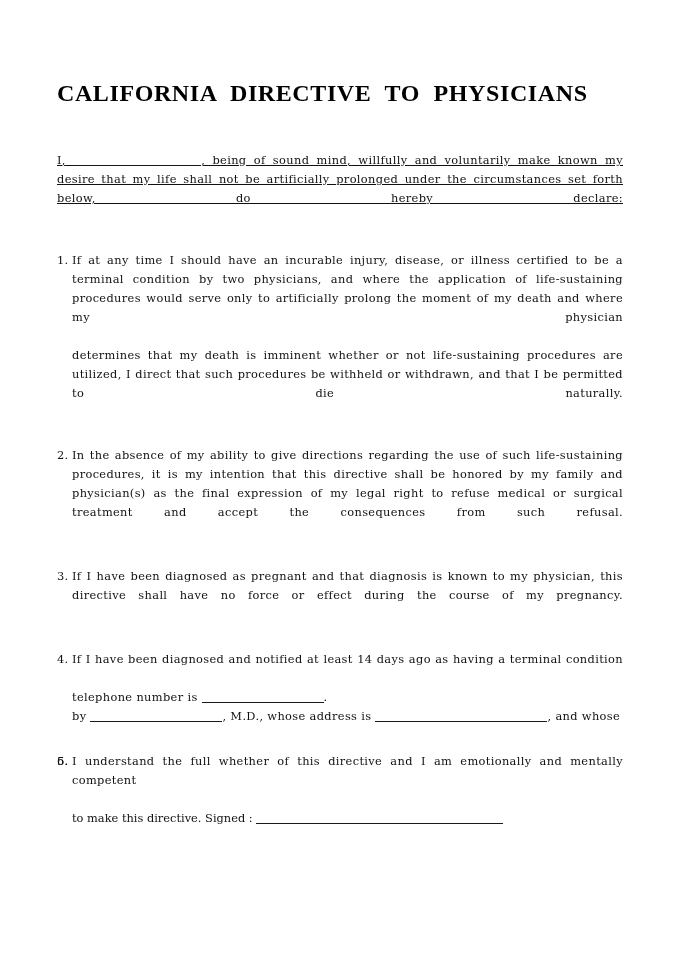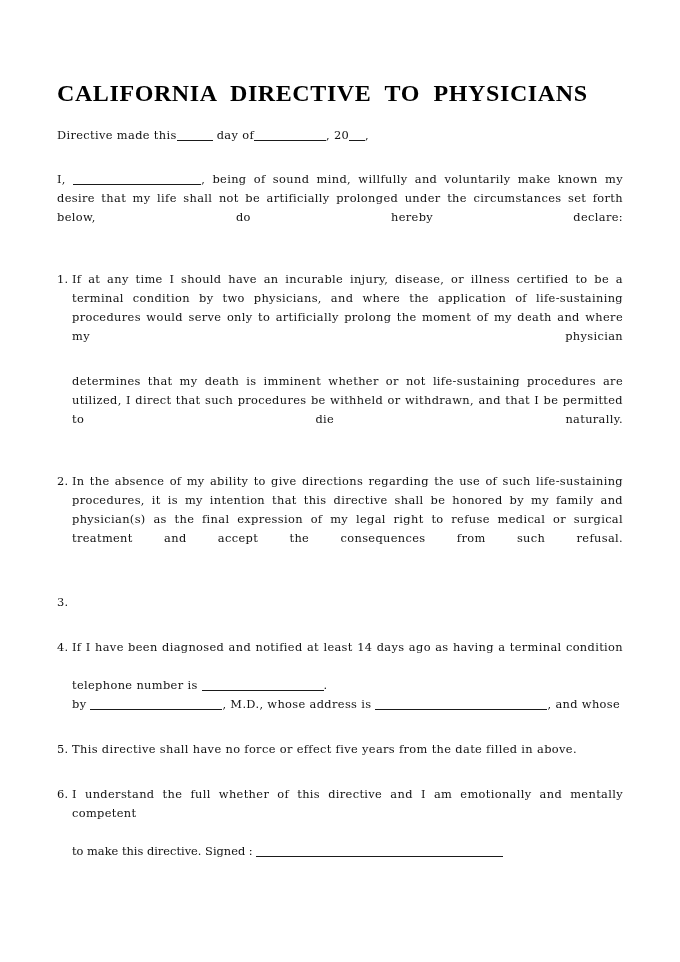--- a/index.html
+++ b/index.html
@@ -68,23 +68,23 @@
     content: "";
     display: inline-block;
     width: 100%;
   }
   .para.no-stretch::after {
     display: none;
   }
 
   
   .sp-date     { margin-top: 0px; }
-  .sp-intro    { margin-top: 25px; }
+  .sp-intro    { margin-top: 25px; text-decoration: underline; }
   .sp-item1    { margin-top: 24px; }
-  .sp-item1b   { margin-top: 7px; }
+  .sp-item1b   { margin-top: 0px; }
   .sp-item2    { margin-top: 24px; }
   .sp-item3    { margin-top: 26px; }
   .sp-item4    { margin-top: 26px; }
   .sp-under    { margin-top: 25px; }
   .sp-item5    { margin-top: 26px; }
   .sp-item6    { margin-top: 26px; }
 
   
   .numitem {
     position: relative;
@@ -119,41 +119,40 @@
 </style>
 </head>
 <body>
 
 <div class="page">
 
   <div class="doc-title">CALIFORNIA DIRECTIVE TO PHYSICIANS</div>
 
   <div class="body-wrap">
 
-    <div class="line sp-date"><span>Directive made this</span><span class="rule r-day"></span>&nbsp;<span>day of</span><span class="rule r-month"></span><span>, 20</span><span class="rule r-yy"></span><span>,</span></div>
 
     <div class="para sp-intro"><span>I,</span>&nbsp;<span class="rule r-name"></span><span>, being of sound mind, willfully and voluntarily make known my desire that my life shall not be artificially prolonged under the circumstances set forth below, do hereby declare:</span></div>
 
     <div class="numitem para sp-item1"><span class="num">1.</span><span>If at any time I should have an incurable injury, disease, or illness certified to be a terminal condition by two physicians, and where the application of life-sustaining procedures would serve only to artificially prolong the moment of my death and where my physician</span></div>
 
     <div class="para indent-15 sp-item1b"><span>determines that my death is imminent whether or not life-sustaining procedures are utilized, I direct that such procedures be withheld or withdrawn, and that I be permitted to die naturally.</span></div>
 
     <div class="numitem para sp-item2"><span class="num">2.</span><span>In the absence of my ability to give directions regarding the use of such life-sustaining procedures, it is my intention that this directive shall be honored by my family and physician(s) as the final expression of my legal right to refuse medical or surgical treatment and accept the consequences from such refusal.</span></div>
 
-    <div class="numitem para sp-item3"><span class="num">3.</span></div>
+    <div class="numitem para sp-item3"><span class="num">3.</span><span>If I have been diagnosed as pregnant and that diagnosis is known to my physician, this directive shall have no force or effect during the course of my pregnancy.</span></div>
 
     <div class="numitem para sp-item4 no-stretch">
         <span class="num">4.</span>
         <span class="para" style="display:block;">If I have been diagnosed and notified at least 14 days ago as having a terminal condition</span>
         <span class="nowrap" style="display:block;"><span>telephone number is</span>&nbsp;<span class="rule r-tel"></span><span>.</span></span>
         <span class="nowrap" style="display:block;"><span>by</span>&nbsp;<span class="rule r-phys"></span><span>, M.D., whose address is</span>&nbsp;<span class="rule r-addr"></span><span>, and whose</span></span>
       </div>
 
 
-    <div class="numitem sp-item5"><span class="num">5.</span><span class="line">This directive shall have no force or effect five years from the date filled in above.</span></div>
+    <div class="numitem sp-item5"><span class="num">5.</span></div>
 
     <div class="numitem sp-item6 no-stretch">
         <span class="num">6.</span>
         <span class="para" style="display:block;">I understand the full whether of this directive and I am emotionally and mentally competent</span>
         <span class="nowrap" style="display:block;"><span>to make this directive. Signed :</span>&nbsp;<span class="rule r-sign"></span></span>
       </div>
 
   </div>
 </div>
 

